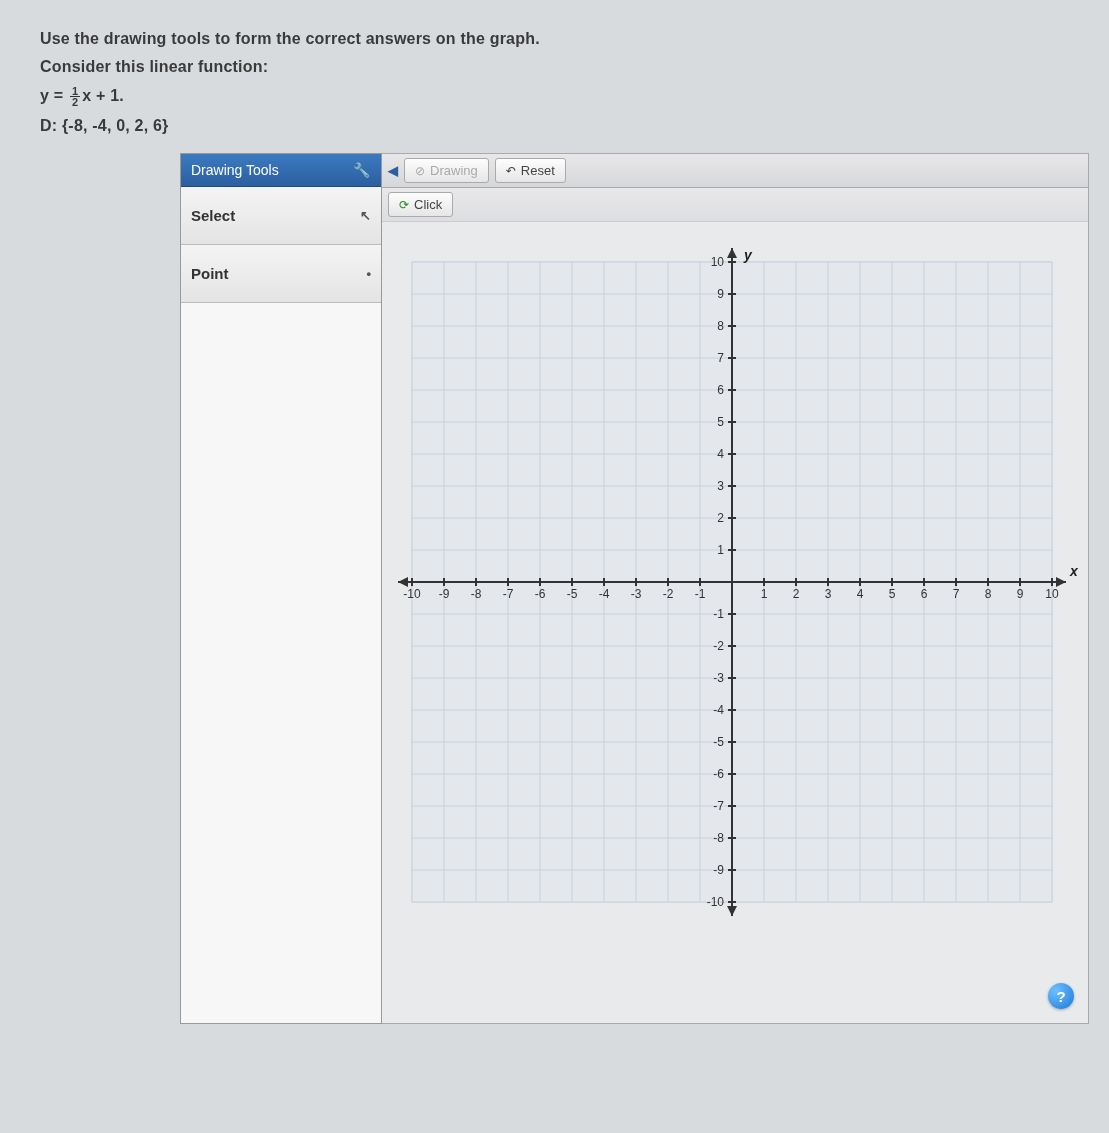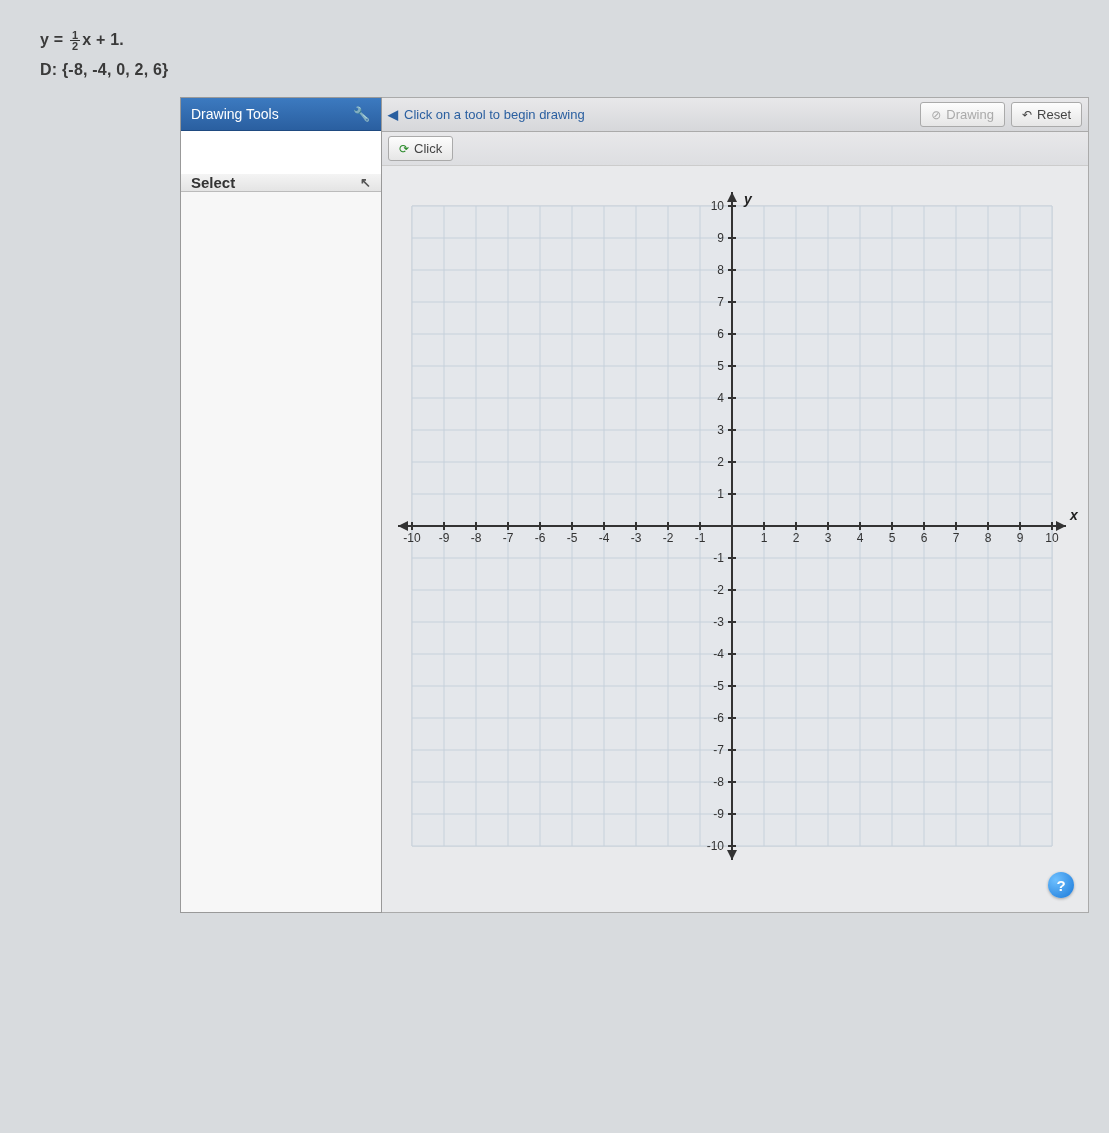--- a/index.html
+++ b/index.html
@@ -12,38 +12,37 @@
     position: relative;
   }
   .instructions { margin-bottom: 18px; }
   .instructions p { font-size: 16px; font-weight: bold; color: #3a3a3a; margin-bottom: 10px; letter-spacing: 0.2px; }
   .instructions .eq { font-size: 16px; font-weight: bold; }
   .frac { display: inline-block; vertical-align: middle; font-size: 11px; text-align: center; line-height: 10px; margin: 0 2px; }
   .frac .num { display: block; border-bottom: 1px solid #333; padding: 0 2px; }
   .frac .den { display: block; padding: 0 2px; }
 
   .workspace { display: flex; margin-left: 140px; }
-  .tools { width: 230px; border: 1px solid #999; background: #ffffff; }
+  .tools { width: 230px; border: 1px solid #999; background: #0c4a6e; }
   .tools-header {
     background: linear-gradient(#3c7ac0, #2a5fa0);
     color: #fff;
     font-size: 14px;
     padding: 8px 10px;
     display: flex; justify-content: space-between; align-items: center;
     border-bottom: 1px solid #1f4a80;
   }
   .tools-header .wrench { font-size: 14px; }
   .tool-row {
     background: linear-gradient(#f4f4f4, #e4e4e4);
     border-bottom: 1px solid #bbb;
-    padding: 0 10px;
+    padding: 20px 10px;
     font-size: 15px; font-weight: bold; color: #333;
     display: flex; justify-content: space-between; align-items: center;
     cursor: pointer;
-    margin-top: 43px;
   }
   .tool-row .tool-icon { font-size: 13px; color: #555; }
   .tools-body { height: 720px; background: #f7f7f7; }
 
   .canvas-area { flex: 1; border: 1px solid #aaa; border-left: none; background: #e9eaec; display: flex; flex-direction: column; }
   .canvas-toolbar {
     display: flex; align-items: center; gap: 6px;
     background: linear-gradient(#e8e8ea, #d6d7da);
     border-bottom: 1px solid #aaa;
     padding: 4px 6px;
@@ -81,20 +80,22 @@
     color: #fff; font-weight: bold; font-size: 15px;
     display: flex; align-items: center; justify-content: center;
     box-shadow: 0 1px 3px rgba(0,0,0,.3);
     cursor: pointer;
   }
 </style>
 </head>
 <body>
 
 <div class="instructions">
+  <p>Use the drawing tools to form the correct answers on the graph.</p>
+  <p>Consider this linear function:</p>
   <p class="eq">
     <span>y</span>
     <span>=</span>
     <span class="frac">
       <span class="num">1</span>
       <span class="den">2</span>
     </span><span>x</span>
     <span>+ 1.</span>
   </p>
   <p>D: {-8, -4, 0, 2, 6}</p>
@@ -103,27 +104,30 @@
 <div class="workspace">
   <div class="tools">
     <div class="tools-header">
       <span>Drawing Tools</span>
       <span class="wrench">🔧</span>
     </div>
     <div class="tool-row">
       <span>Select</span>
       <span class="tool-icon">↖</span>
     </div>
+    <div class="tool-row">
+      <span>Point</span>
+      <span class="tool-icon">•</span>
+    </div>
     <div class="tools-body"></div>
   </div>
 
   <div class="canvas-area">
     <div class="canvas-toolbar">
       <span class="hint-arrow">◀</span>
-      <span class="hint">Click on a tool to begin drawing</span>
       <span class="btn disabled">
         <span class="glyph">⊘</span>
         <span>Drawing</span>
       </span>
       <span class="btn">
         <span class="glyph">↶</span>
         <span>Reset</span>
       </span>
     </div>
     <div class="reset-row">

